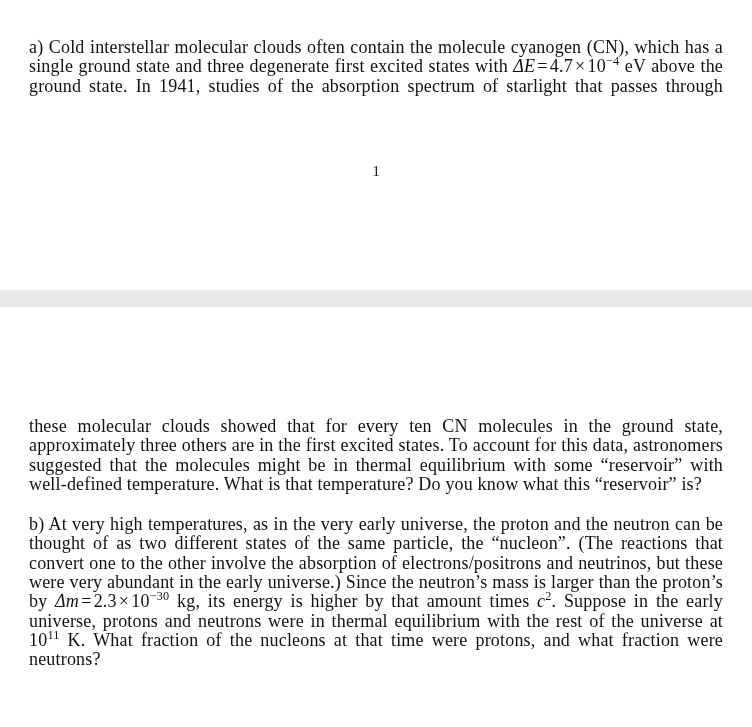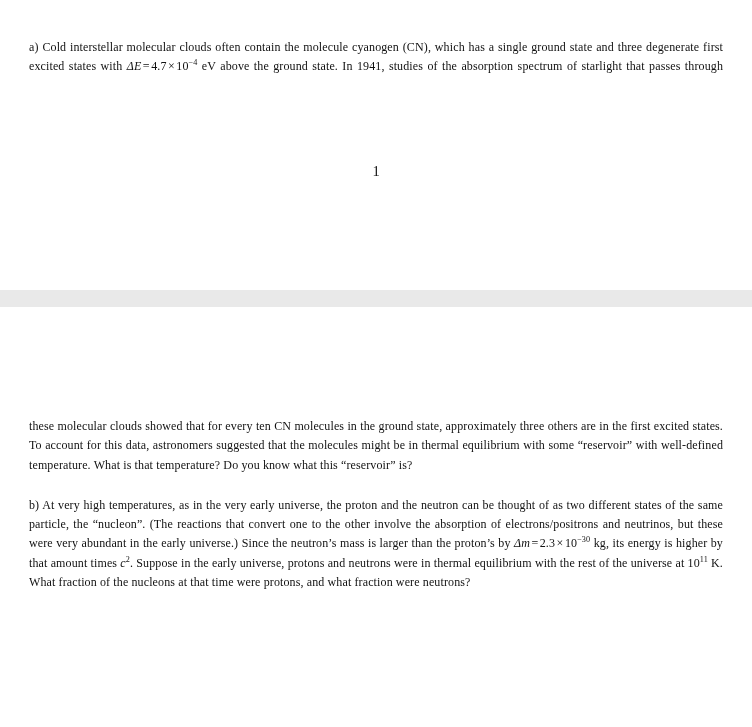--- a/index.html
+++ b/index.html
@@ -44,21 +44,21 @@
 
   
   .text-col {
     position: absolute;
     left: 29px;
     width: 694px;
   }
 
   p.para {
     margin: 0;
-    font-size: 12px;
+    font-size: 18px;
     line-height: 19.3px;
     text-align: justify;
     text-justify: inter-word;
     -webkit-hyphens: none;
     hyphens: none;
     letter-spacing: 0.01em;
   }
   p.para.last-flush {
     text-align: justify;
   }

